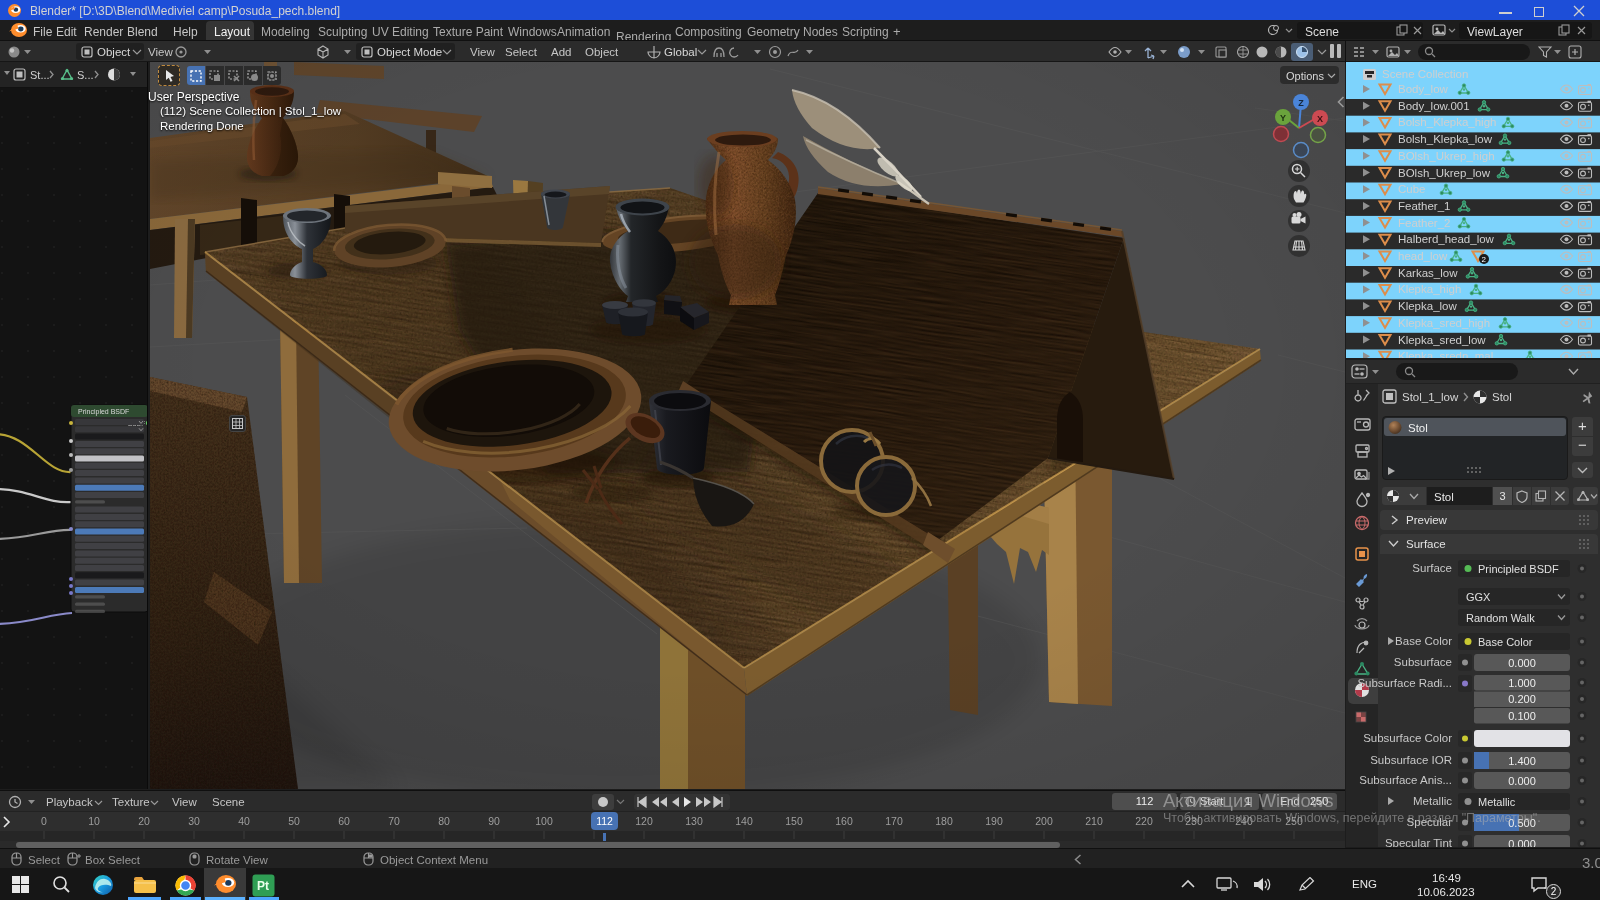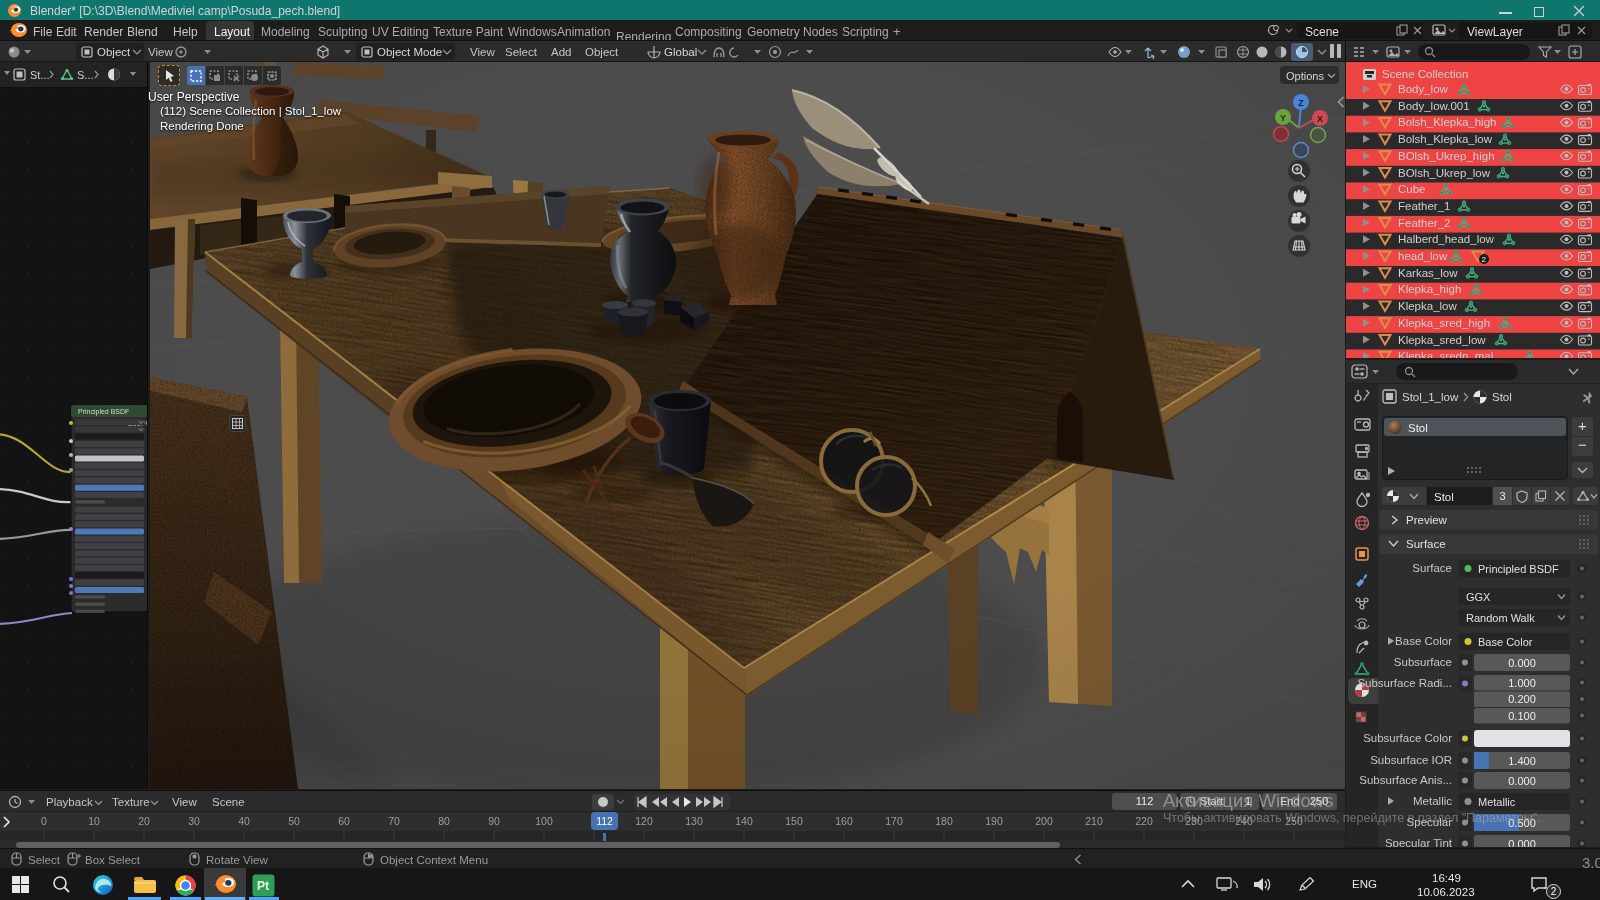--- a/index.html
+++ b/index.html
@@ -1,20 +1,20 @@
 <!DOCTYPE html>
 <html><head><meta charset="utf-8"><style>
 *{margin:0;padding:0;box-sizing:border-box}
 html,body{width:1600px;height:900px;overflow:hidden;background:#1d1d1d;font-family:"Liberation Sans",sans-serif}
 .a{position:absolute}
 .tx{position:absolute;white-space:nowrap;color:#c6c6c6;font-size:12px;line-height:1}
 </style></head>
 <body style="position:relative">
 
-<div class="a" style="left:0;top:0;width:1600px;height:20px;background:#0f766e">
+<div class="a" style="left:0;top:0;width:1600px;height:20px;background:#1d4ed8">
  <svg class="a" style="left:7px;top:3px" width="15" height="15" viewBox="0 0 15 15">
       <circle cx="7.5" cy="7.5" r="6.5" fill="#ff8d2d"></circle>
       <ellipse cx="8.7" cy="6.6" rx="4.6" ry="3.4" fill="#fff"></ellipse>
       <ellipse cx="8.9" cy="6.7" rx="2.3" ry="2.1" fill="#1b3a5c"></ellipse>
       <path d="M1 8 L7 3 l1 3z" fill="#ff8d2d"></path>
     </svg>
  <span class="tx" style="left:30px;top:5px;color:#d2d2d2">Blender* [D:\3D\Blend\Mediviel camp\Posuda_pech.blend]</span>
  <div class="a" style="left:1499px;top:12px;width:13px;height:1.5px;background:#cfcfcf"></div>
  <div class="a" style="left:1534px;top:7px;width:10px;height:10px;border:1.2px solid #cfcfcf"></div>
  <svg class="a" style="left:1573px;top:5px" width="12" height="12">
@@ -270,21 +270,21 @@
 <circle cx="71" cy="366" r="2" fill="#bbbbbb"></circle>
 <circle cx="71" cy="381" r="2" fill="#9a9a9a"></circle>
 <circle cx="71" cy="440" r="2" fill="#8888cc"></circle>
 <circle cx="71" cy="490" r="2" fill="#7878c8"></circle>
 <circle cx="71" cy="497" r="2" fill="#7878c8"></circle>
 <circle cx="71" cy="504" r="2" fill="#7878c8"></circle>
  </svg>
  <div class="a" style="left:0;top:0;width:148px;height:727px;box-shadow:inset -1px 0 0 #0a0a0a"></div>
 </div>
 
-<div class="a" style="left:1346px;top:62px;width:254px;height:296px;background:#ef4444;overflow:hidden">
+<div class="a" style="left:1346px;top:62px;width:254px;height:296px;background:#7dd3fc;overflow:hidden">
  <svg width="254" height="296">
   <defs>
    <g id="otri">
           <path d="M0.5 1.5 L11.5 1.5 L6 11 Z" fill="none" stroke="#dd8d4a" stroke-width="2"></path>
         </g>
    <g id="ogrn">
           <path d="M1.5 9.5 L6 2 L10.5 9.5 Z" fill="none" stroke="#48b284" stroke-width="1.3"></path>
           <circle cx="6" cy="2" r="1.7" fill="#2c8a62" stroke="#48b284" stroke-width="0.8"></circle>
           <circle cx="1.8" cy="9.3" r="1.7" fill="#2c8a62" stroke="#48b284" stroke-width="0.8"></circle>
           <circle cx="10.2" cy="9.3" r="1.7" fill="#2c8a62" stroke="#48b284" stroke-width="0.8"></circle>

